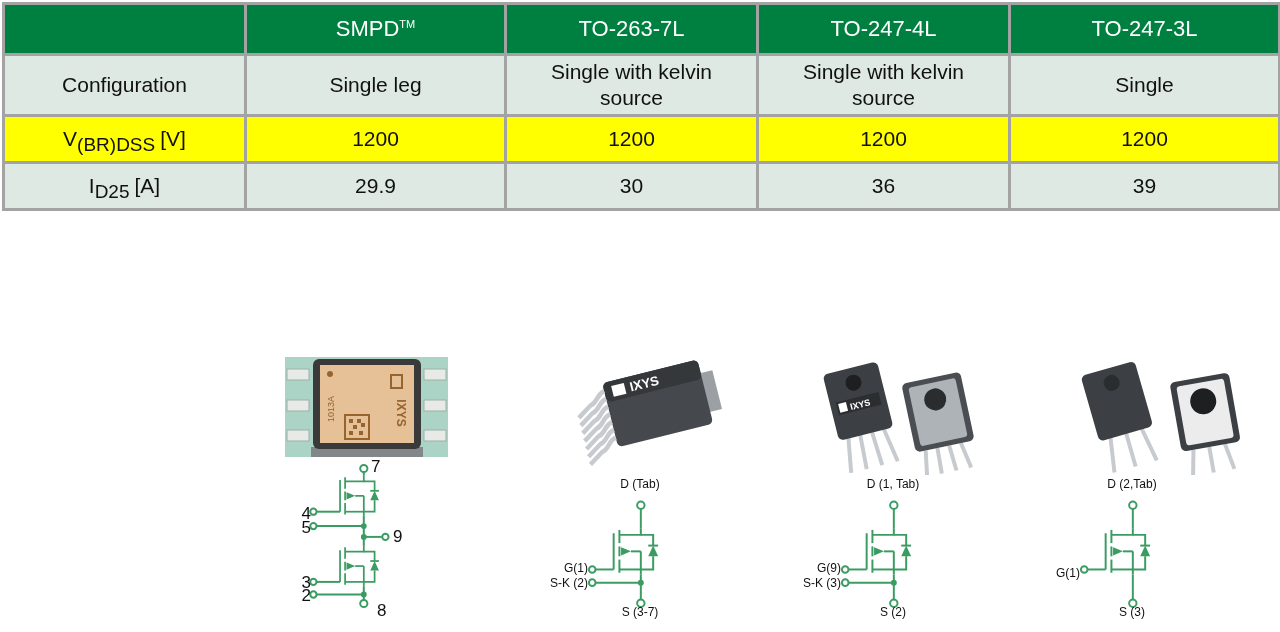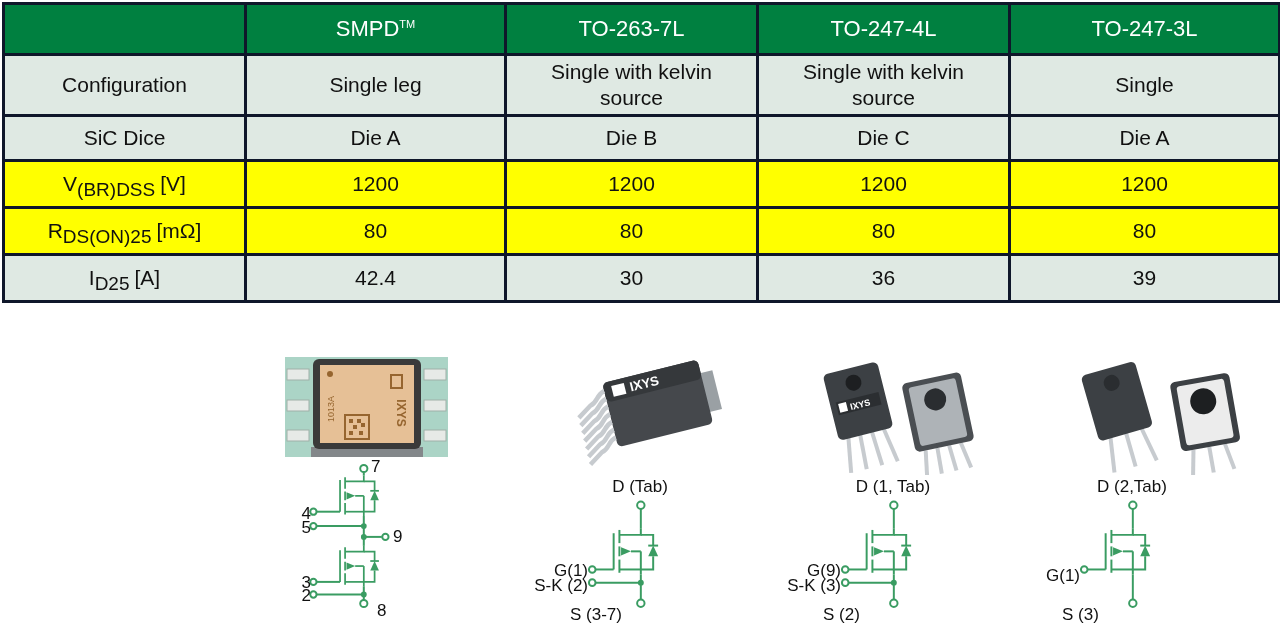--- a/index.html
+++ b/index.html
@@ -7,21 +7,21 @@
     width:1280px;height:632px;background:#ffffff;overflow:hidden;
     font-family:"Liberation Sans", sans-serif;color:#111;
     position:relative;
   }
   
   table.cmp{
     border-collapse:collapse;table-layout:fixed;
     width:1276px;margin:2px 0 0 2px;
   }
   table.cmp td, table.cmp th{
-    border:3px solid #0f172a;text-align:center;vertical-align:middle;
+    border:3px solid #a3a3a3;text-align:center;vertical-align:middle;
     font-size:21px;font-weight:400;padding:0 20px;line-height:1.22;
   }
   table.cmp th{
     background:#008040;color:#ffffff;height:48px;font-size:22px;
   }
   th sup{font-size:11px;vertical-align:super;line-height:0;}
   tr.r-config td{height:58px;}
   tr.r-dice td{height:42px;}
   tr.r-vbr td,tr.r-rds td,tr.r-id td,tr.r-vgs td{height:44px;}
   td.bg-light{background:#DFE9E3;}
@@ -31,25 +31,25 @@
   
   #bottom{position:absolute;left:0;top:355px;width:1280px;height:277px;}
   .pkgcol{position:absolute;top:0;}
   #col-smpd{left:283px;width:172px;}
   #col-263{left:543px;width:222px;}
   #col-2474{left:793px;width:222px;}
   #col-2473{left:1050px;width:228px;}
   
   .schem{position:relative;width:140px;height:150px;margin-top:3px;}
   .schem svg.circ{position:absolute;top:19px;left:0;width:140px;height:112px;}
-  .slab{position:absolute;font-size:17px;color:#111;white-space:nowrap;}
+  .slab{position:absolute;font-size:12px;color:#111;white-space:nowrap;}
   .slab.d{top:-1px;left:0;width:140px;text-align:center;}
   .slab.g{top:83px;right:calc(100% - 18px);text-align:center;}
   .slab.k{top:98px;right:calc(100% - 18px);text-align:left;}
-  .slab.s{top:127px;left:0;width:140px;}
+  .slab.s{top:127px;left:0;width:140px;text-align:center;}
   .ml263{margin-left:27px;}
   .ml2474{margin-left:30px;}
   .ml2473{margin-left:12px;text-decoration:underline;}
   
   .schem-smpd{position:relative;width:126px;height:170px;margin-left:16px;margin-top:2px;}
   .schem-smpd svg.circ2{position:absolute;top:4px;left:0;width:126px;height:146px;}
   .nlab{position:absolute;font-size:17px;color:#111;}
   .nlab.right4{right:calc(100% - 12px);text-align:right;}
   .p7{left:72px;top:-2px;}
   .p4{top:45px;}
@@ -101,44 +101,30 @@
     </tr>
   </thead>
   <tbody>
     <tr class="r-config">
       <td class="bg-light"><span>Configuration</span></td>
       <td class="bg-light">Single leg</td>
       <td class="bg-light">Single with kelvin source</td>
       <td class="bg-light">Single with kelvin source</td>
       <td class="bg-light">Single</td>
     </tr>
-    <tr class="r-dice">
-      <td class="bg-light"><span>SiC Dice</span></td>
-      <td class="bg-light">Die A</td>
-      <td class="bg-light">Die B</td>
-      <td class="bg-light">Die C</td>
-      <td class="bg-light">Die A</td>
-    </tr>
     <tr class="r-vbr">
       <td class="bg-yellow"><span>V</span><sub>(BR)DSS</sub><span class="unit">[V]</span></td>
       <td class="bg-yellow">1200</td>
       <td class="bg-yellow">1200</td>
       <td class="bg-yellow">1200</td>
       <td class="bg-yellow">1200</td>
     </tr>
-    <tr class="r-rds">
-      <td class="bg-yellow"><span>R</span><sub>DS(ON)25</sub><span class="unit">[mΩ]</span></td>
-      <td class="bg-yellow">80</td>
-      <td class="bg-yellow">80</td>
-      <td class="bg-yellow">80</td>
-      <td class="bg-yellow">80</td>
-    </tr>
     <tr class="r-id">
       <td class="bg-light"><span>I</span><sub>D25</sub><span class="unit">[A]</span></td>
-      <td class="bg-light">42.4</td>
+      <td class="bg-light">29.9</td>
       <td class="bg-light">30</td>
       <td class="bg-light">36</td>
       <td class="bg-light">39</td>
     </tr>
   </tbody>
 </table>
 
 <div id="bottom">
 
   <div class="pkgcol" id="col-smpd">

